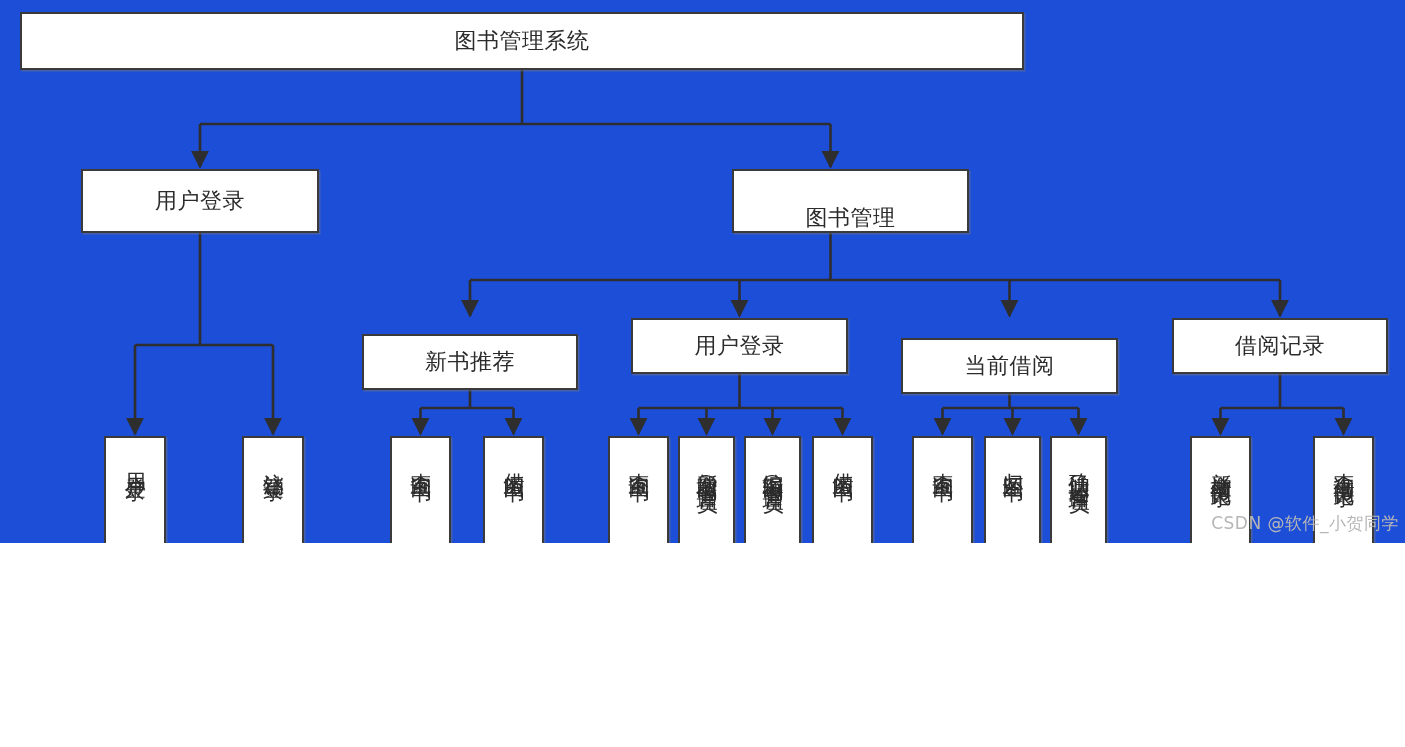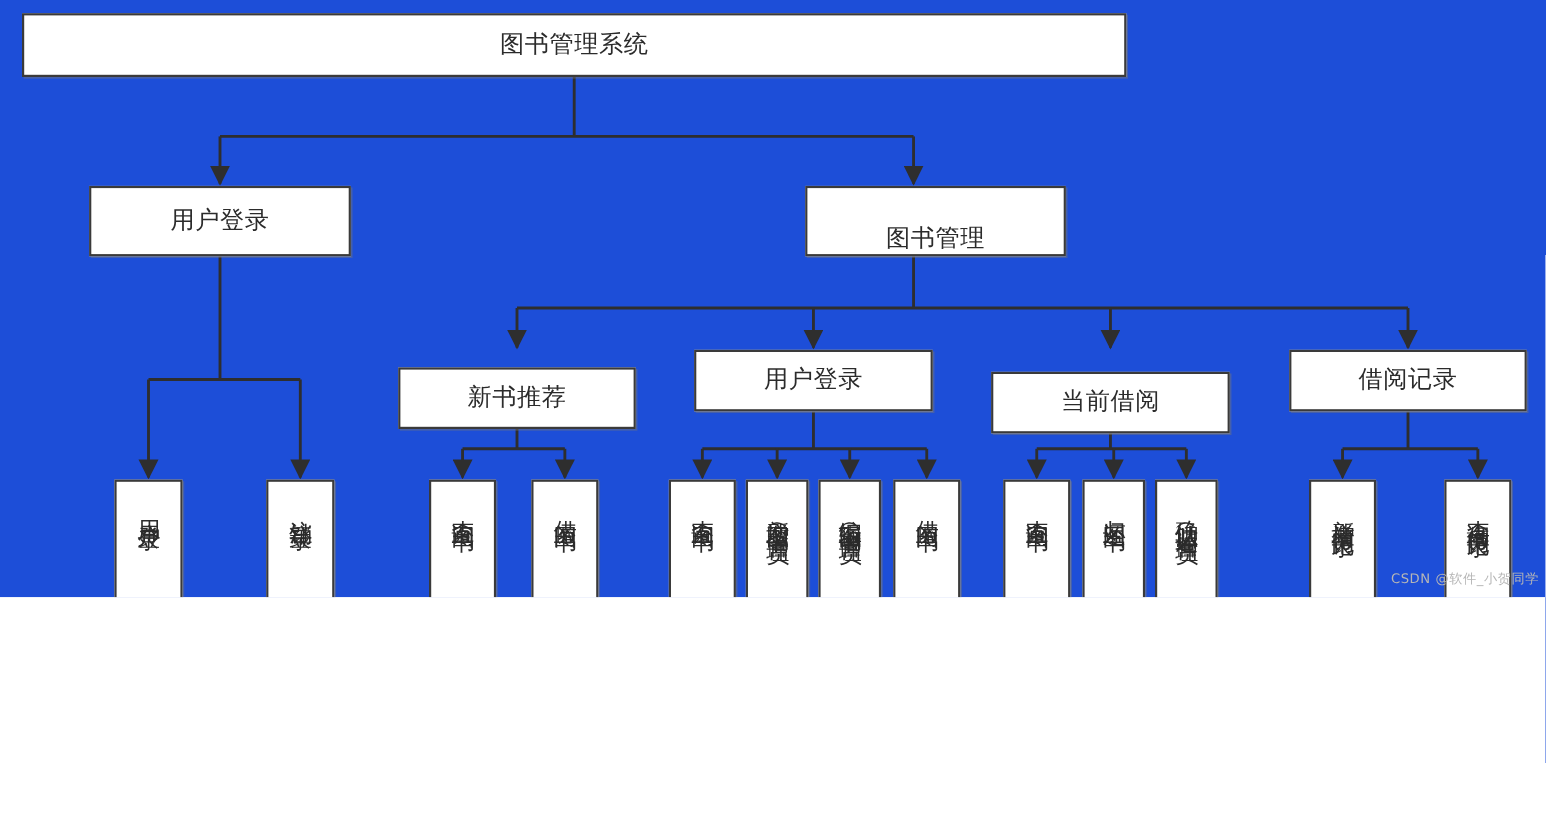--- a/index.html
+++ b/index.html
@@ -54,21 +54,21 @@
     writing-mode: vertical-rl;
     text-orientation: upright;
     font-size: 21px;
     letter-spacing: 3px;
     line-height: 1;
   }
   #watermark {
     position: absolute;
     right: 6px;
     bottom: 8px;
-    font-size: 12px;
+    font-size: 17px;
     color: #b6b6b6;
     letter-spacing: 0.5px;
     white-space: nowrap;
   }
 </style>
 </head>
 <body>
 
 <div id="canvas">
 

